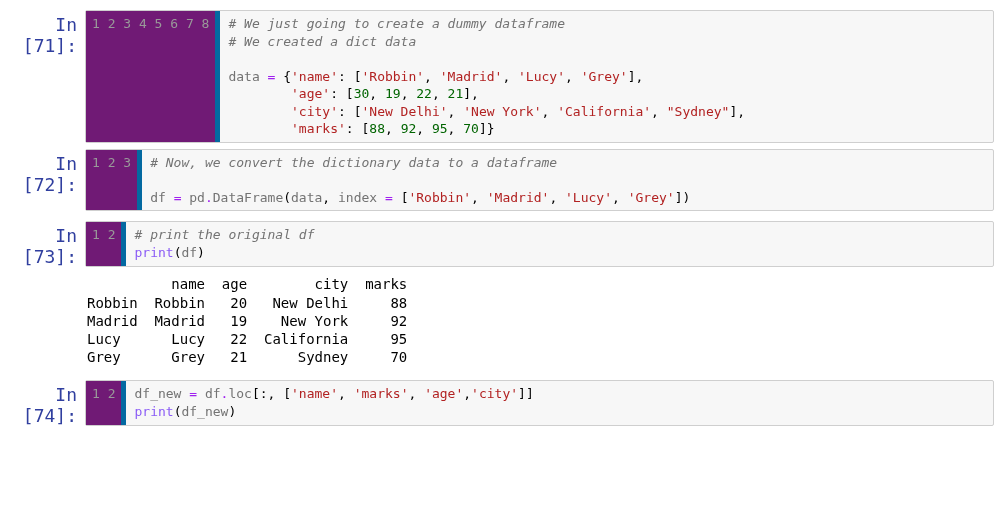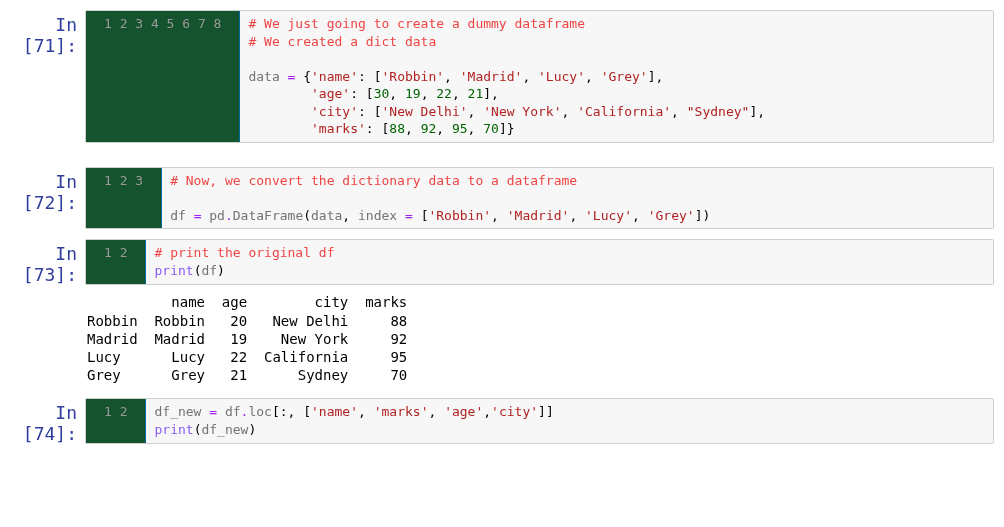--- a/index.html
+++ b/index.html
@@ -29,26 +29,26 @@
     }
     .input-area {
       flex: 1;
       background: #f7f7f7;
       border: 1px solid #cfcfcf;
       border-radius: 2px;
       display: flex;
       margin-right: 10px;
     }
     .gutter {
-      background: #14532d;
+      background: #701a75;
       color: #999;
       text-align: right;
-      padding: 4px 18px;
+      padding: 4px 6px;
       min-width: 28px;
-      border-right: 1px solid #0369a1;
+      border-right: 5px solid #0369a1;
       user-select: none;
       line-height: 1.35;
     }
     .code {
       padding: 4px 8px;
       white-space: pre;
       line-height: 1.35;
       flex: 1;
       overflow-x: auto;
     }
@@ -57,21 +57,21 @@
       margin-bottom: 6px;
     }
     .output {
       white-space: pre;
       padding: 6px 2px 8px 2px;
       line-height: 1.3;
       font-family: monospace;
       font-size: 14px;
     }
     
-    .c-comment  { color: #ef4444; }
+    .c-comment  { color: #737373; font-style: italic; }
     .c-name     { color: #737373; }
     .c-op       { color: #a020f0; }
     .c-str      { color: #b22222; }
     .c-num      { color: #006400; }
     .c-builtin  { color: #8b5cf6; }
   </style>
 </head>
 <body>
 
 <div id="notebook">
@@ -91,21 +91,21 @@
 <span class="c-comment"># We created a dict data</span>
 
 <span class="c-name">data</span> <span class="c-op">=</span> {<span class="c-str">'name'</span>: [<span class="c-str">'Robbin'</span>, <span class="c-str">'Madrid'</span>, <span class="c-str">'Lucy'</span>, <span class="c-str">'Grey'</span>],
         <span class="c-str">'age'</span>: [<span class="c-num">30</span>, <span class="c-num">19</span>, <span class="c-num">22</span>, <span class="c-num">21</span>],
         <span class="c-str">'city'</span>: [<span class="c-str">'New Delhi'</span>, <span class="c-str">'New York'</span>, <span class="c-str">'California'</span>, <span class="c-str">"Sydney"</span>],
         <span class="c-str">'marks'</span>: [<span class="c-num">88</span>, <span class="c-num">92</span>, <span class="c-num">95</span>, <span class="c-num">70</span>]}
 </div>
     </div>
   </div>
 
-  <div class="cell" style="margin-top:24px;">
+  <div class="cell" style="margin-top:6px;">
     <div class="prompt">In [72]:</div>
     <div class="input-area">
       <div class="gutter">1
 2
 3</div>
       <div class="code"><span class="c-comment"># Now, we convert the dictionary data to a dataframe</span>
 
 <span class="c-name">df</span> <span class="c-op">=</span> <span class="c-name">pd</span><span class="c-op">.</span><span class="c-name">DataFrame</span>(<span class="c-name">data</span>, <span class="c-name">index</span> <span class="c-op">=</span> [<span class="c-str">'Robbin'</span>, <span class="c-str">'Madrid'</span>, <span class="c-str">'Lucy'</span>, <span class="c-str">'Grey'</span>])</div>
     </div>
   </div>

